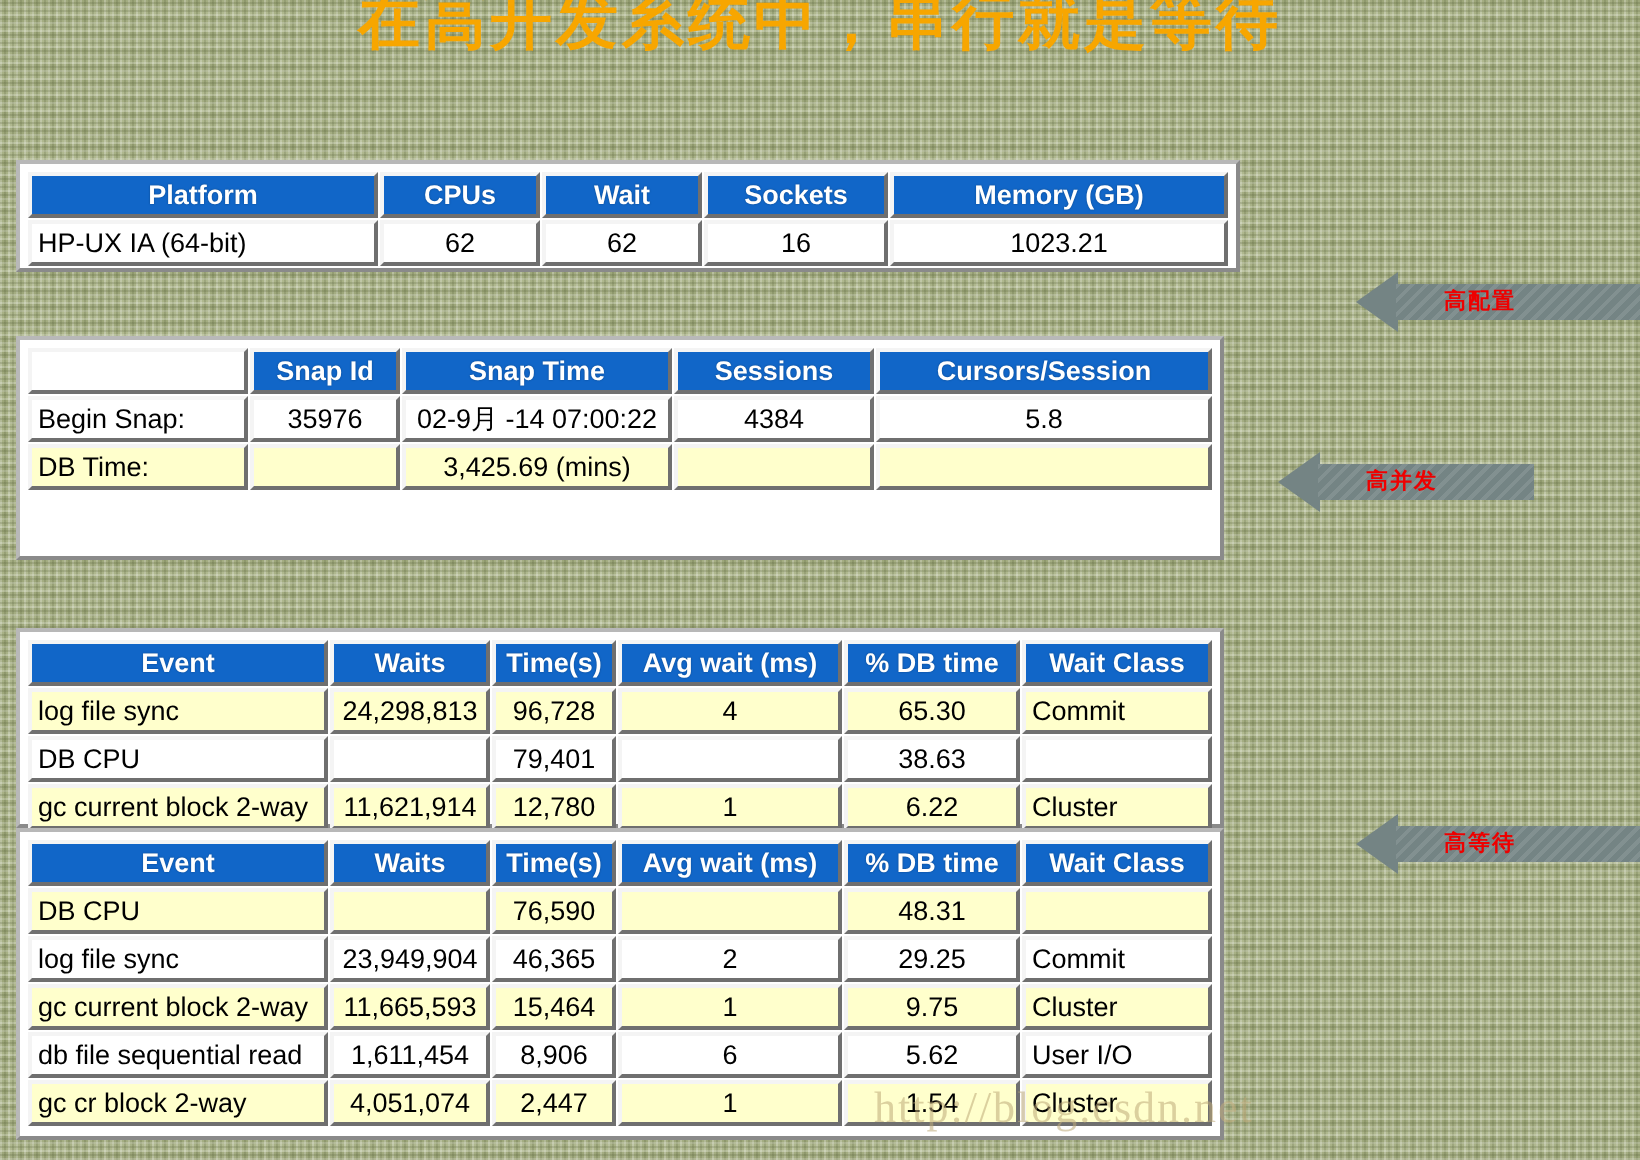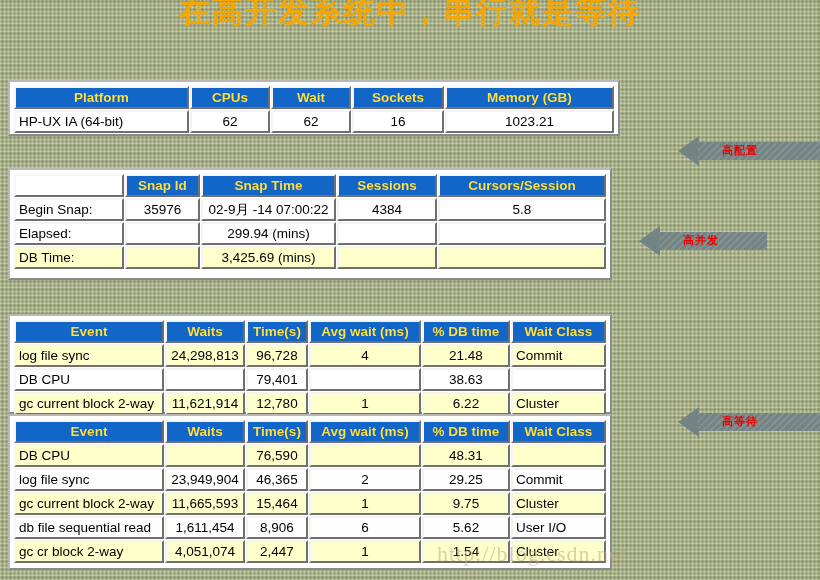--- a/index.html
+++ b/index.html
@@ -71,21 +71,21 @@
     border: 2px solid;
     border-color: #f4f4f4 #6f6f6f #6f6f6f #f4f4f4;
     box-sizing: border-box;
     height: 21px;
     line-height: 17px;
     overflow: hidden;
     white-space: nowrap;
   }
   table.rep th {
     background: #1166c8;
-    color: #fde047;
+    color: #ffffff;
     font-weight: bold;
     text-align: center;
     text-shadow: 0 0 1px rgba(0,0,0,0.35);
   }
   table.rep th.blank {
     background: #ffffff;
   }
   td.w { background: #ffffff; }
   td.c { background: #ffffcc; }
   td.l { text-align: left; }
@@ -197,27 +197,20 @@
           <th>Cursors/Session</th>
         </tr>
       </thead>
     <tbody>
         <tr>
           <td class="w l">Begin Snap:</td>
           <td class="w r">35976</td>
           <td class="w ctr">02-9月 -14 07:00:22</td>
           <td class="w r">4384</td>
           <td class="w r">5.8</td>
-        </tr>
-        <tr>
-          <td class="w l">Elapsed:</td>
-          <td class="w r"></td>
-          <td class="w ctr">299.94 (mins)</td>
-          <td class="w r"></td>
-          <td class="w r"></td>
         </tr>
         <tr>
           <td class="c l">DB Time:</td>
           <td class="c r"></td>
           <td class="c ctr">3,425.69 (mins)</td>
           <td class="c r"></td>
           <td class="c r"></td>
         </tr>
       </tbody>
   </table>
@@ -242,21 +235,21 @@
           <th>% DB time</th>
           <th>Wait Class</th>
         </tr>
       </thead>
     <tbody>
         <tr>
           <td class="c l">log file sync</td>
           <td class="c r">24,298,813</td>
           <td class="c r">96,728</td>
           <td class="c r">4</td>
-          <td class="c r">21.48</td>
+          <td class="c r">65.30</td>
           <td class="c l">Commit</td>
         </tr>
         <tr>
           <td class="w l">DB CPU</td>
           <td class="w r"></td>
           <td class="w r">79,401</td>
           <td class="w r"></td>
           <td class="w r">38.63</td>
           <td class="w l"></td>
         </tr>

